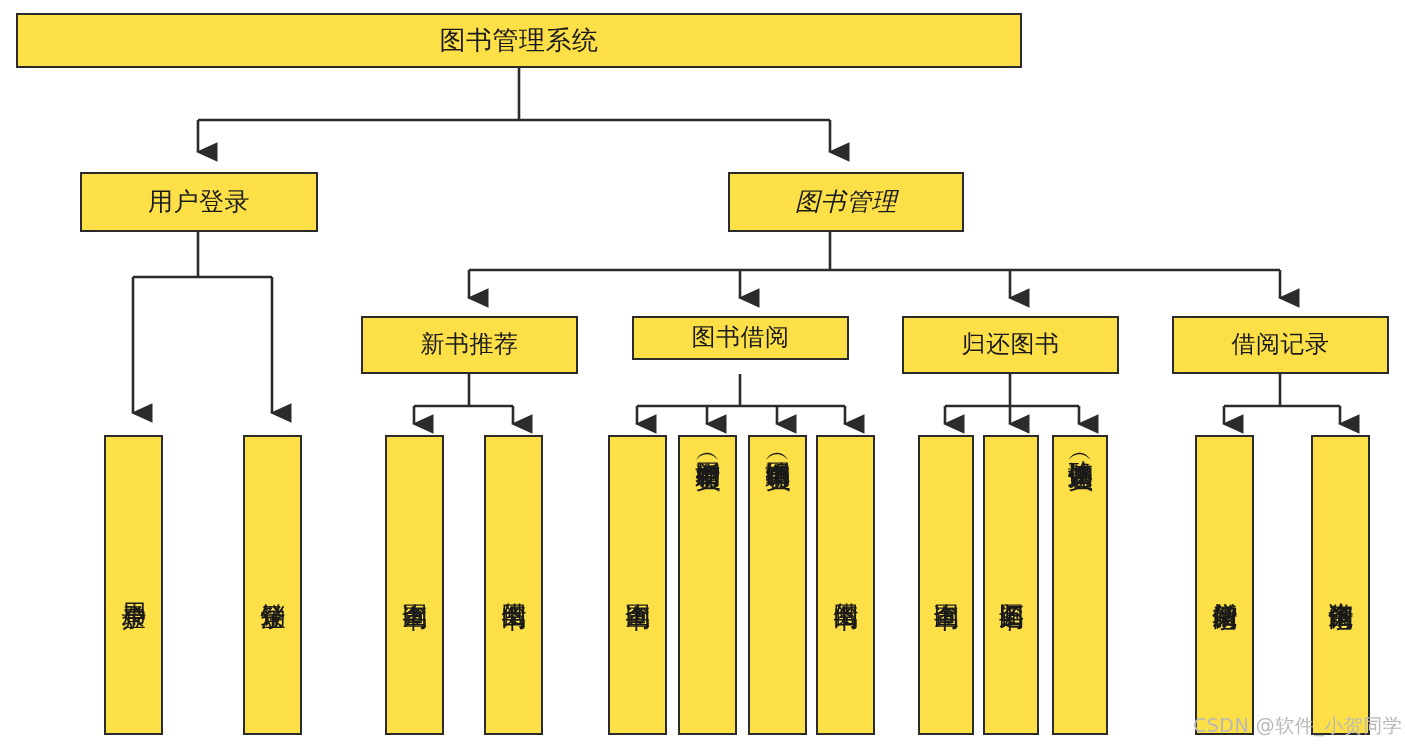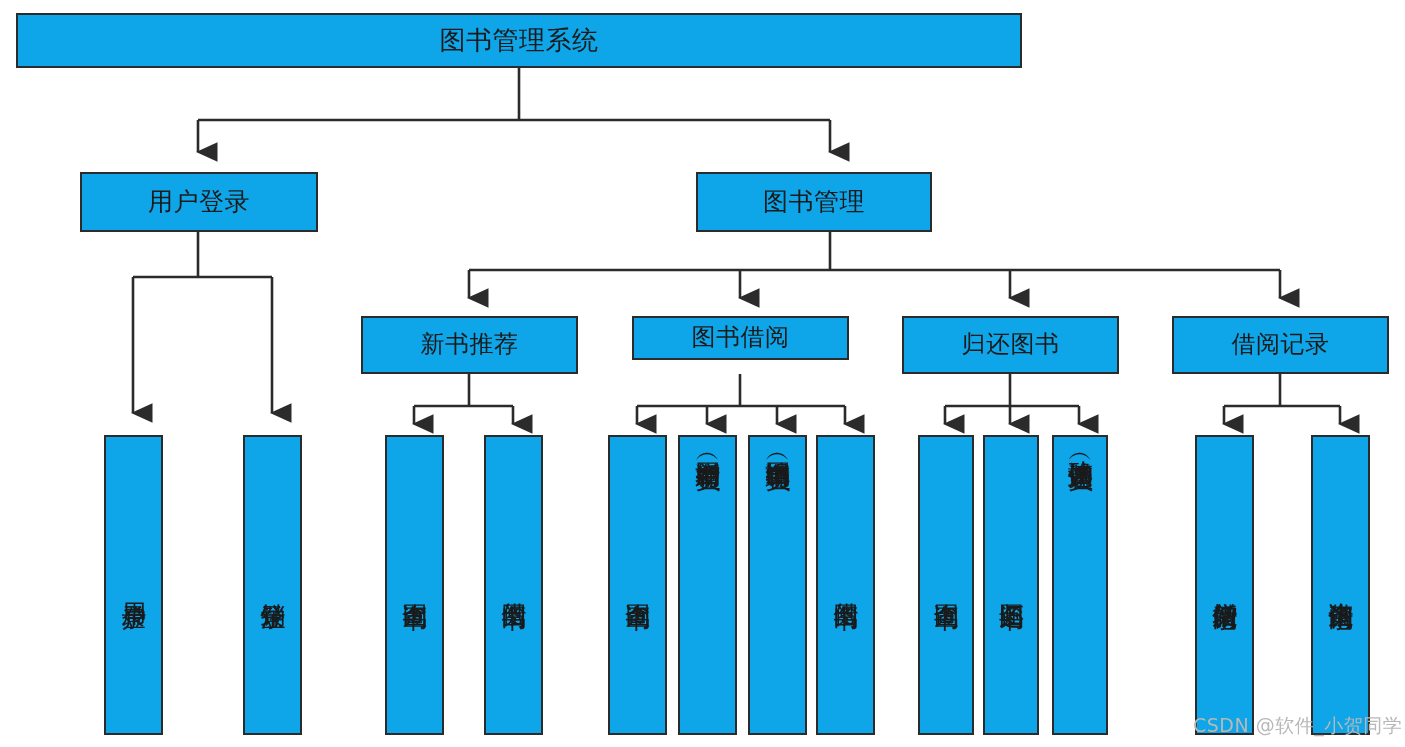--- a/index.html
+++ b/index.html
@@ -23,21 +23,21 @@
     left: 0;
     top: 0;
     width: 1405px;
     height: 747px;
     pointer-events: none;
   }
   .node {
     position: absolute;
     box-sizing: border-box;
     border: 2.4px solid #2b2b2b;
-    background: #0ea5e9;
+    background: #fde047;
     color: #111111;
     display: flex;
     align-items: center;
     justify-content: center;
   }
   .node.level-root  { border-width: 2.6px; }
   .node.level-2     { border-width: 2.6px; }
   .node.level-3     { border-width: 2.4px; }
   .node.level-leaf  { border-width: 2.6px; }
 
@@ -137,21 +137,21 @@
   </svg>
 
   <div class="node level-root" style="left:16px; top:13px; width:1006px; height:55px;">
     <span class="node-label">图书管理系统</span>
   </div>
 
   <div class="node level-2" style="left:80px; top:172px; width:238px; height:60px;">
     <span class="node-label">用户登录</span>
   </div>
 
-  <div class="node level-2" style="left:696px; top:172px; width:236px; height:60px;">
+  <div class="node level-2" style="left:728px; top:172px; width:236px; height:60px;font-style:italic;">
     <span class="node-label">图书管理</span>
   </div>
 
   <div class="node level-3" style="left:361px; top:316px; width:217px; height:58px;text-align:right;">
     <span class="node-label">新书推荐</span>
   </div>
 
   <div class="node level-3" style="left:632px; top:316px; width:217px; height:44px;">
     <span class="node-label">图书借阅</span>
   </div>

